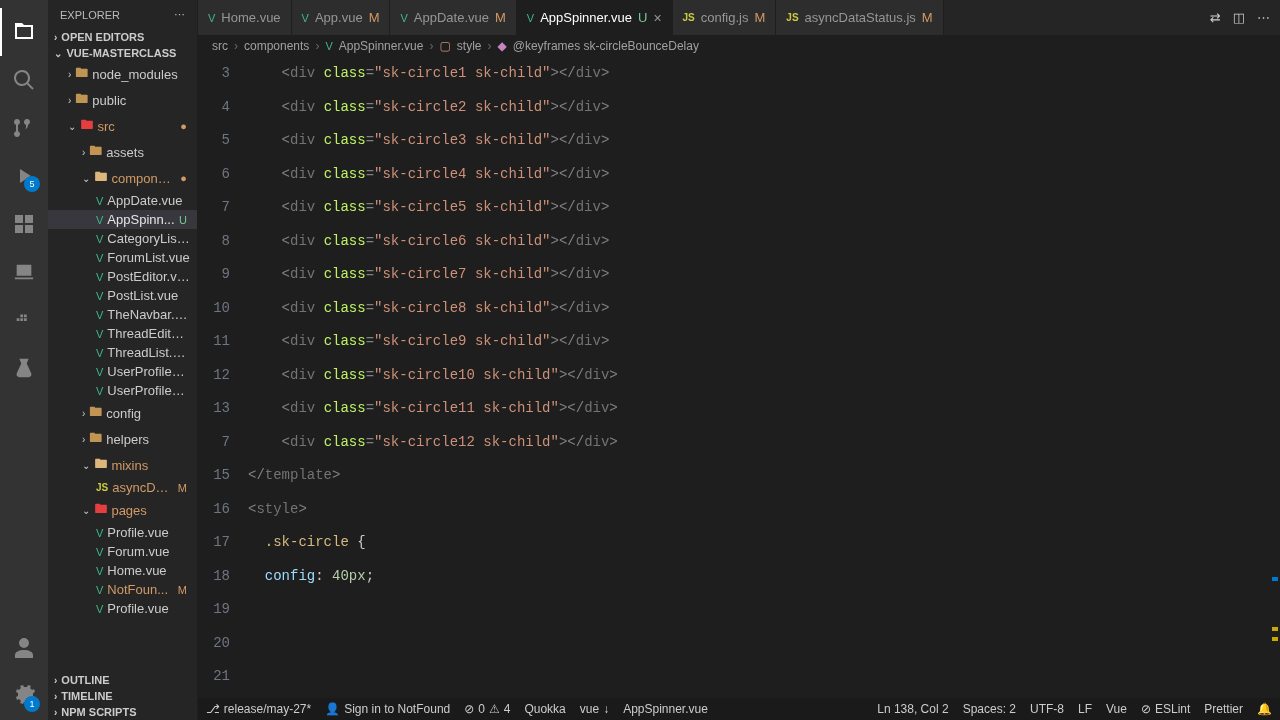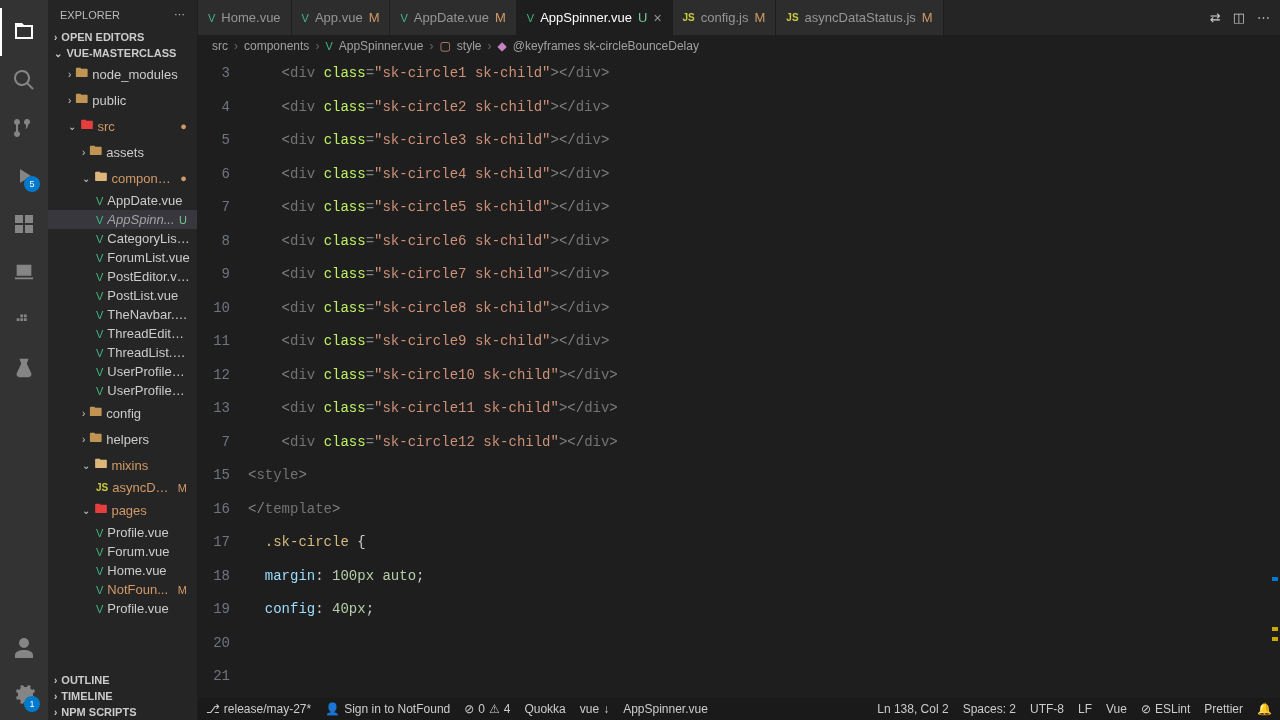--- a/index.html
+++ b/index.html
@@ -101,21 +101,21 @@
 .indent-3 { padding-left: 48px; }
 .folder-icon { color: #c09553; }
 .folder-icon.open { color: #dcb67a; }
 .folder-icon.src { color: #e53e3e; }
 .folder-icon.pages { color: #e53e3e; }
 .vue-icon { color: #41b883; font-size: 11px; }
 .js-icon { color: #cbcb41; font-size: 10px; font-weight: bold; }
 .mod-badge { margin-left: auto; color: #d19a66; font-size: 11px; padding-right: 4px; }
 .tree-item .label { overflow: hidden; text-overflow: ellipsis; }
 .tree-item.modified .label { color: #d19a66; }
-.tree-item.untracked .label { color: #a3a3a3; font-style: italic; }
+.tree-item.untracked .label { color: #e5e5e5; }
 .editor-area { flex: 1; display: flex; flex-direction: column; background: #1e1e1e; }
 .tab-bar {
   height: 35px;
   background: #252526;
   display: flex;
   align-items: stretch;
 }
 .tab {
   padding: 0 10px;
   display: flex;
@@ -484,24 +484,23 @@
         <div class="line">    <span class="tag">&lt;</span><span class="tagname">div</span> <span class="attr">class</span><span class="tag">=</span><span class="str">"sk-circle3 sk-child"</span><span class="tag">&gt;&lt;/</span><span class="tagname">div</span><span class="tag">&gt;</span></div>
         <div class="line">    <span class="tag">&lt;</span><span class="tagname">div</span> <span class="attr">class</span><span class="tag">=</span><span class="str">"sk-circle4 sk-child"</span><span class="tag">&gt;&lt;/</span><span class="tagname">div</span><span class="tag">&gt;</span></div>
         <div class="line">    <span class="tag">&lt;</span><span class="tagname">div</span> <span class="attr">class</span><span class="tag">=</span><span class="str">"sk-circle5 sk-child"</span><span class="tag">&gt;&lt;/</span><span class="tagname">div</span><span class="tag">&gt;</span></div>
         <div class="line">    <span class="tag">&lt;</span><span class="tagname">div</span> <span class="attr">class</span><span class="tag">=</span><span class="str">"sk-circle6 sk-child"</span><span class="tag">&gt;&lt;/</span><span class="tagname">div</span><span class="tag">&gt;</span></div>
         <div class="line">    <span class="tag">&lt;</span><span class="tagname">div</span> <span class="attr">class</span><span class="tag">=</span><span class="str">"sk-circle7 sk-child"</span><span class="tag">&gt;&lt;/</span><span class="tagname">div</span><span class="tag">&gt;</span></div>
         <div class="line">    <span class="tag">&lt;</span><span class="tagname">div</span> <span class="attr">class</span><span class="tag">=</span><span class="str">"sk-circle8 sk-child"</span><span class="tag">&gt;&lt;/</span><span class="tagname">div</span><span class="tag">&gt;</span></div>
         <div class="line">    <span class="tag">&lt;</span><span class="tagname">div</span> <span class="attr">class</span><span class="tag">=</span><span class="str">"sk-circle9 sk-child"</span><span class="tag">&gt;&lt;/</span><span class="tagname">div</span><span class="tag">&gt;</span></div>
         <div class="line">    <span class="tag">&lt;</span><span class="tagname">div</span> <span class="attr">class</span><span class="tag">=</span><span class="str">"sk-circle10 sk-child"</span><span class="tag">&gt;&lt;/</span><span class="tagname">div</span><span class="tag">&gt;</span></div>
         <div class="line">    <span class="tag">&lt;</span><span class="tagname">div</span> <span class="attr">class</span><span class="tag">=</span><span class="str">"sk-circle11 sk-child"</span><span class="tag">&gt;&lt;/</span><span class="tagname">div</span><span class="tag">&gt;</span></div>
         <div class="line">    <span class="tag">&lt;</span><span class="tagname">div</span> <span class="attr">class</span><span class="tag">=</span><span class="str">"sk-circle12 sk-child"</span><span class="tag">&gt;&lt;/</span><span class="tagname">div</span><span class="tag">&gt;</span></div>
+        <div class="line"><span class="tag">&lt;/</span><span class="tagname">template</span><span class="tag">&gt;</span></div>
         <div class="line"><span class="tag">&lt;</span><span class="tagname">style</span><span class="tag">&gt;</span></div>
-        <div class="line"><span class="tag">&lt;/</span><span class="tagname">template</span><span class="tag">&gt;</span></div>
         <div class="line">  <span class="sel">.sk-circle</span> {</div>
-        <div class="line">  <span class="prop">margin</span>: <span class="num">100px</span> <span class="num">auto</span>;</div>
         <div class="line">  <span class="prop">config</span>: <span class="num">40px</span>;</div>
       </div>
       <div class="minimap">
         <div class="mark" style="top:520px;background:#007acc"></div>
         <div class="mark" style="top:570px;background:#cca700"></div>
         <div class="mark" style="top:580px;background:#cca700"></div>
       </div>
     </div>
     <div class="status-bar">
       <span class="status-item">⎇ <span>release/may-27*</span></span>

